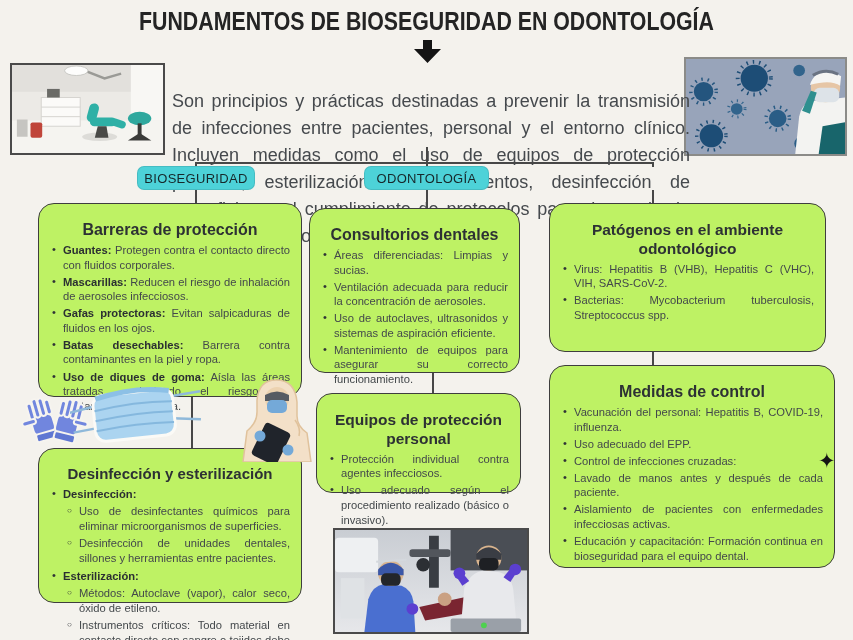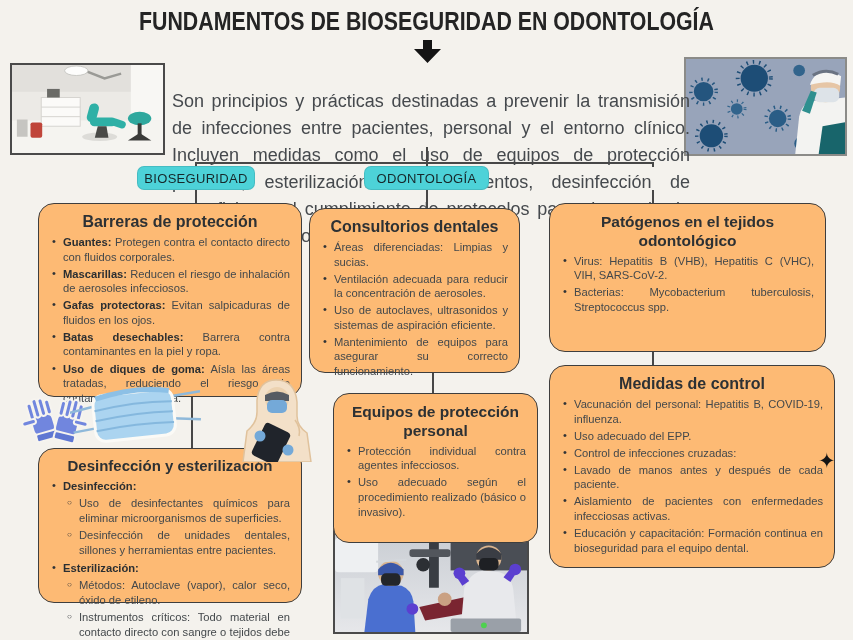--- a/index.html
+++ b/index.html
@@ -26,22 +26,22 @@
   
   .line{position:absolute;background:#474747;z-index:1;}
 
   
   .badge{position:absolute;z-index:3;height:24px;background:#4dd2d8;border-radius:7px;
          display:flex;align-items:center;justify-content:center;
          font-weight:400;font-size:13px;letter-spacing:.3px;color:#16272a;
          box-shadow:inset 0 0 0 1px rgba(0,0,0,.10);}
 
   
-  .box{position:absolute;z-index:2;background:#fdba74;border:1.6px solid #3e3e3e;
-       border-radius:16px;box-sizing:border-box;padding:6px 11px;}
+  .box{position:absolute;z-index:2;background:#bef264;border:1.6px solid #3e3e3e;
+       border-radius:16px;box-sizing:border-box;padding:14px 11px;}
   .box h2{margin:2px 0 3px;text-align:center;font-size:16px;line-height:1.25;
           color:#2d3134;font-weight:700;}
   .box.t15 h2{font-size:15px;}
   .box.t155 h2{font-size:15.5px;}
   ul.bullets{list-style:none;margin:0;padding:0 0 0 13px;font-size:11.2px;
              line-height:1.3;color:#43484b;text-align:justify;}
   ul.bullets>li{position:relative;margin:2.5px 0;}
   ul.bullets>li::before{content:"•";position:absolute;left:-11px;top:-1px;color:#2f3336;}
   ul.bullets b{color:#2b2f32;}
   ul.sub{list-style:none;margin:1px 0 0;padding:0 0 0 16px;}
@@ -149,42 +149,42 @@
     <h2>Consultorios dentales</h2>
     <ul class="bullets">
         <li>Áreas diferenciadas: Limpias y sucias.</li>
         <li>Ventilación adecuada para reducir la concentración de aerosoles.</li>
         <li>Uso de autoclaves, ultrasonidos y sistemas de aspiración eficiente.</li>
         <li>Mantenimiento de equipos para asegurar su correcto funcionamiento.</li>
       </ul>
   </div>
 
   <div class="box t155" style="left:549px;top:203px;width:277px;height:149px;">
-    <h2>Patógenos en el tejidos odontológico</h2>
+    <h2>Patógenos en el ambiente odontológico</h2>
     <ul class="bullets">
         <li>Virus: Hepatitis B (VHB), Hepatitis C (VHC), VIH, SARS-CoV-2.</li>
         <li>Bacterias: Mycobacterium tuberculosis, Streptococcus spp.</li>
       </ul>
   </div>
 
   <div class="box t15" style="left:38px;top:448px;width:264px;height:155px;">
     <h2>Desinfección y esterilización</h2>
     <ul class="bullets">
         <li><b>Desinfección:</b><ul class="sub">
             <li>Uso de desinfectantes químicos para eliminar microorganismos de superficies.</li>
             <li>Desinfección de unidades dentales, sillones y herramientas entre pacientes.</li>
           </ul></li>
         <li><b>Esterilización:</b><ul class="sub">
             <li>Métodos: Autoclave (vapor), calor seco, óxido de etileno.</li>
             <li>Instrumentos críticos: Todo material en contacto directo con sangre o tejidos debe ser estéril.</li>
           </ul></li>
       </ul>
   </div>
 
-  <div class="box t155" style="left:333px;top:393px;width:205px;height:150px;">
+  <div class="box t155" style="left:316px;top:393px;width:205px;height:100px;">
     <h2>Equipos de protección personal</h2>
     <ul class="bullets">
         <li>Protección individual contra agentes infecciosos.</li>
         <li>Uso adecuado según el procedimiento realizado (básico o invasivo).</li>
       </ul>
   </div>
 
   <div class="box" style="left:549px;top:365px;width:286px;height:203px;">
     <h2>Medidas de control</h2>
     <ul class="bullets">

